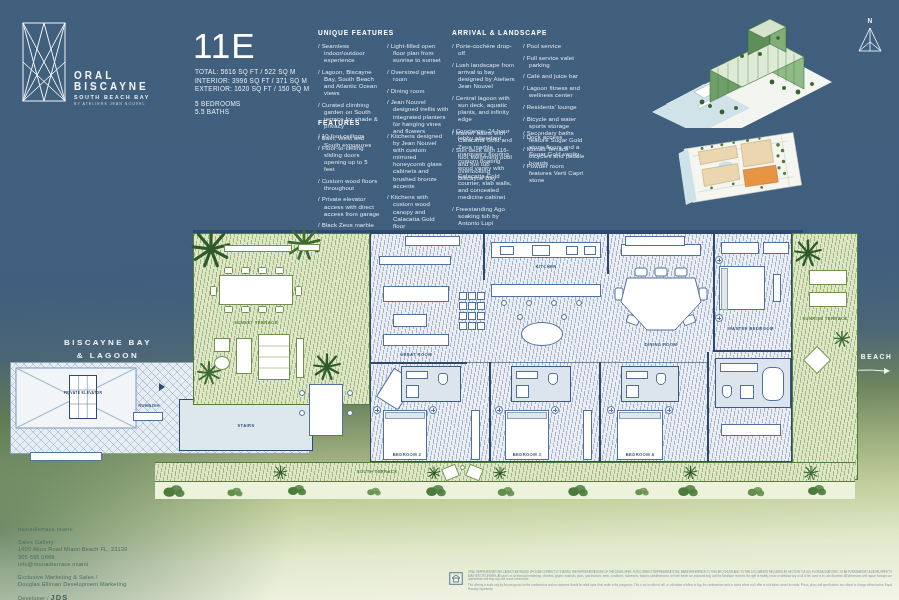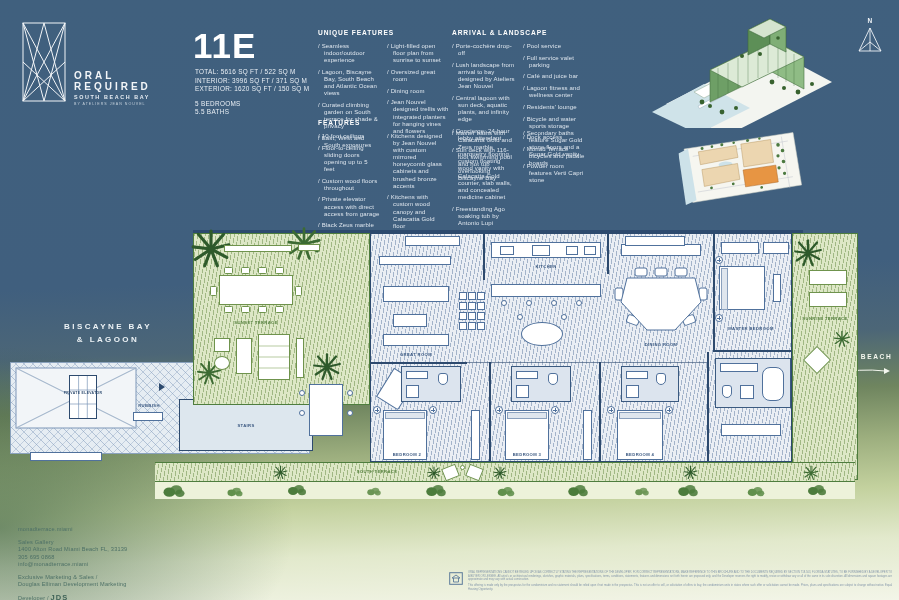--- a/index.html
+++ b/index.html
@@ -6,21 +6,21 @@
   #poster{position:relative;width:899px;height:600px;overflow:hidden;
     font-family:"Liberation Sans",sans-serif;
     background:
       radial-gradient(ellipse 420px 260px at 0% 88%, rgba(38,78,52,.55), rgba(38,78,52,0) 70%),
       linear-gradient(178deg,#40607e 0%,#405f7e 46%,#4c6677 57%,#6f855f 66%,#9cae7e 74%,#c3d19e 82%,#e2e9cc 90%,#f3f5e8 100%);}
   .abs{position:absolute;}
   
   .brand-line1{font-size:10px;font-weight:700;letter-spacing:3px;color:#f2f5f8;line-height:11px;}
   .brand-sub{font-size:5.4px;font-weight:700;letter-spacing:1.6px;color:#e7edf3;margin-top:2px;}
   .brand-by{font-size:3.6px;font-weight:400;letter-spacing:1px;color:#c6d2dd;margin-top:2px;}
-  .unit-number{font-size:35px;font-weight:700;letter-spacing:1px;color:#ffffff;}
+  .unit-number{font-size:35px;font-weight:400;letter-spacing:1px;color:#ffffff;}
   .unit-specs{font-size:6.4px;line-height:8.6px;letter-spacing:.3px;color:#e9eff5;font-weight:400;}
   .col-title{font-size:6.6px;font-weight:700;letter-spacing:.9px;color:#ffffff;margin:0 0 7px 0;}
   .feat-cols{display:flex;gap:7px;}
   .feat-list{list-style:none;margin:0;padding:0;width:62px;
     font-size:6px;line-height:7.1px;letter-spacing:.15px;color:#dfe7ef;}
   .feat-list li{margin-bottom:4.6px;padding-left:6px;text-indent:-6px;}
   .feat-list li::before{content:"/ ";}
   
   .bay-label{font-size:8px;font-weight:700;letter-spacing:2.4px;color:#ecf2f5;text-align:center;line-height:13px;}
   .beach-label{font-size:6.6px;font-weight:700;letter-spacing:1.6px;color:#f4f7ef;}
@@ -88,21 +88,21 @@
       <path d="M1 1 L22 79"></path>
         <path d="M43 1 L22 79"></path>
       <path d="M1 79 L22 1"></path>
         <path d="M43 79 L22 1"></path>
       <path d="M1 40 L43 79"></path>
         <path d="M43 40 L1 79"></path>
     </g>
   </svg>
   <div class="abs" style="left:74px;top:70px">
     <div class="brand-line1">ORAL</div>
-    <div class="brand-line1">REQUIRED</div>
+    <div class="brand-line1">BISCAYNE</div>
     <div class="brand-sub">SOUTH BEACH BAY</div>
     <div class="brand-by">BY ATELIERS JEAN NOUVEL</div>
   </div>
 
   <div class="abs unit-number" style="left:193px;top:26px">11E</div>
   <div class="abs unit-specs" style="left:195px;top:68px">
     <div>TOTAL: 5616 SQ FT / 522  SQ M</div>
     <div>INTERIOR: 3996 SQ FT / 371 SQ M</div>
     <div>EXTERIOR: 1620 SQ FT / 150 SQ M</div>
     <div style="height:6px"></div>
@@ -261,21 +261,21 @@
         <circle cx="99" cy="27" r="1.6"></circle>
       <circle cx="104" cy="33" r="1.8"></circle>
         <circle cx="99" cy="39" r="1.6"></circle>
         <circle cx="104" cy="45" r="1.6"></circle>
       <circle cx="30" cy="53" r="1.4"></circle>
         <circle cx="52" cy="51" r="1.4"></circle>
         <circle cx="80" cy="57" r="1.4"></circle>
     </g>
   </svg>
 
-  <div class="abs bay-label" style="left:28px;top:320px;width:160px">
+  <div class="abs bay-label" style="left:28px;top:336px;width:160px">
     <div>BISCAYNE BAY</div>
     <div>&amp; LAGOON</div>
   </div>
   <div class="abs beach-label" style="left:830px;top:353px">MIAMI BEACH</div>
   <svg class="abs" style="left:830px;top:365px" width="62" height="12" viewBox="0 0 62 12">
     <path d="M2 9 Q30 3 55 6" stroke="#f4f7ef" stroke-width="1" fill="none"></path>
     <polygon points="54,3 60,6 54,9" fill="#f4f7ef"></polygon>
   </svg>
 
   <div class="abs hatchC" style="left:10px;top:362px;width:300px;height:92px;border:1px solid #8aa2bd;box-sizing:border-box">

